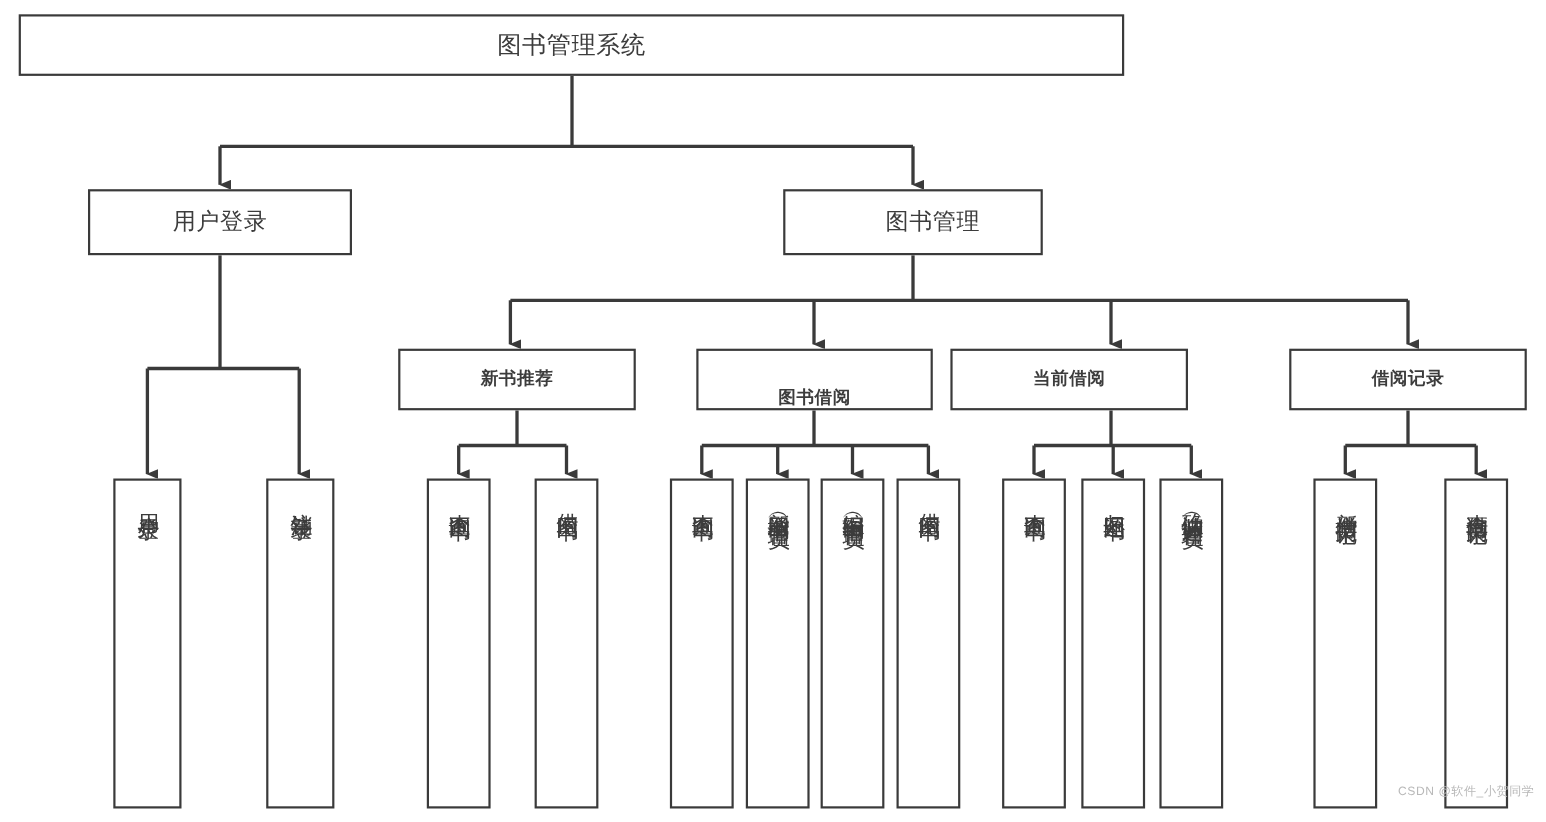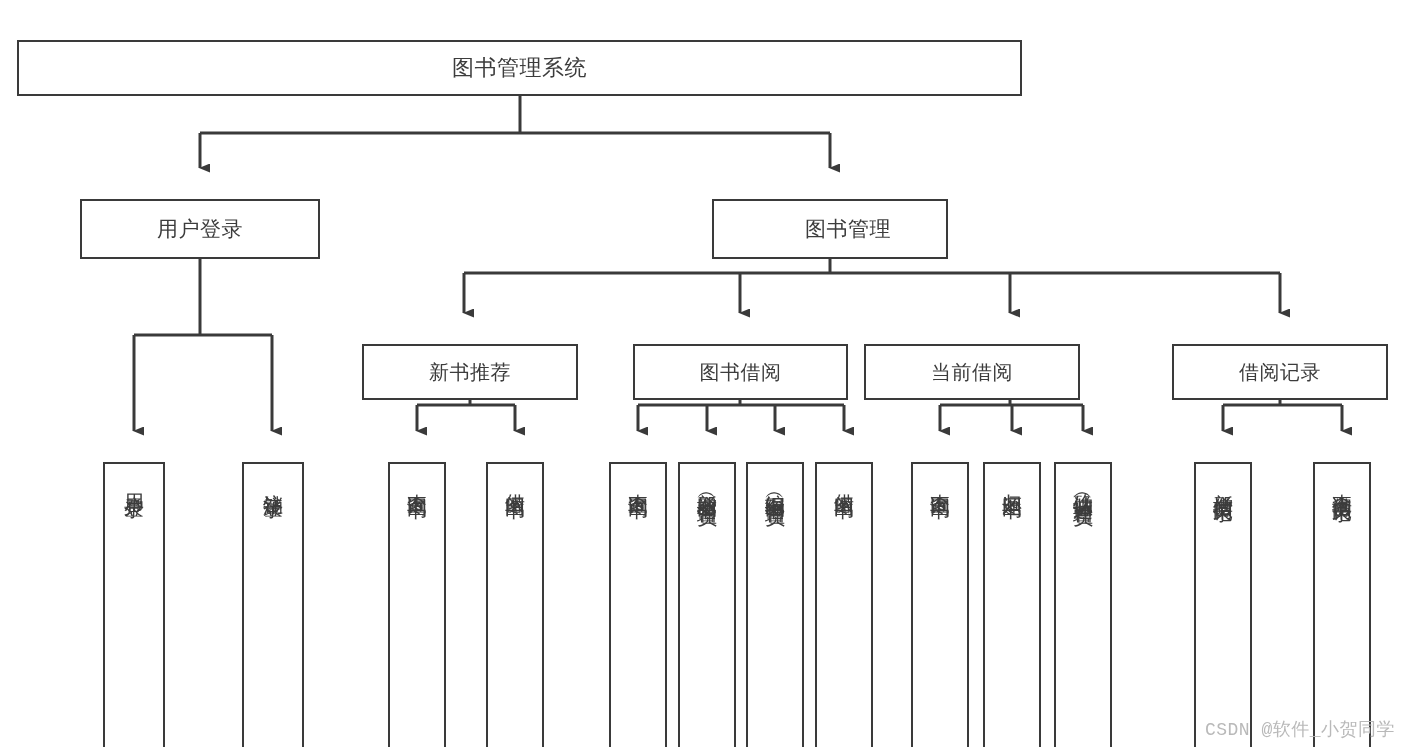--- a/index.html
+++ b/index.html
@@ -29,58 +29,56 @@
   }
   .node {
     position: absolute;
     box-sizing: border-box;
     background: #ffffff;
     border: 2px solid #3a3a3a;
     display: flex;
     align-items: center;
     justify-content: center;
     z-index: 2;
-    margin-top: 27px;
   }
   .node-label {
     font-size: 21px;
     line-height: 1.15;
     color: #3c3c3c;
     letter-spacing: 0.5px;
     white-space: nowrap;
     text-align: center;
   }
   .node-root .node-label { font-size: 22px; }
   .node-l1 .node-label { font-size: 21px; }
-  .node-l2 .node-label { font-size: 20px; }
+  .node-l2 .node-label { font-size: 16px; font-weight: bold; }
 
   .node-leaf {
     align-items: flex-start;
     justify-content: center;
     padding-top: 14px;
   }
   .node-leaf .node-label {
     writing-mode: vertical-rl;
     text-orientation: upright;
     font-size: 20px;
     line-height: 1.25;
     letter-spacing: 2px;
     white-space: normal;
     max-height: 272px;
   }
   .watermark {
     position: absolute;
     right: 10px;
-    bottom: 6px;
-    font-size: 18px;
+    bottom: 20px;
+    font-size: 11px;
     color: #b9b9b9;
     letter-spacing: 0.5px;
     z-index: 5;
     white-space: nowrap;
-    font-family: Liberation Mono, monospace;
   }
 </style>
 </head>
 <body>
 
 <div id="diagram-canvas">
 
   <svg id="edge-layer" viewBox="0 0 1405 747" xmlns="http://www.w3.org/2000/svg">
     <defs>
       <marker id="arrowhead" markerWidth="9" markerHeight="11" refX="4.5" refY="10" orient="auto" markerUnits="userSpaceOnUse">
@@ -140,21 +138,21 @@
   <div class="node node-l1" id="node-l1-0" style="left: 80px; top: 172px; width: 240px; height: 60px;">
     <span class="node-label">用户登录</span>
   </div>
   <div class="node node-l1" id="node-l1-1" style="left: 712px; top: 172px; width: 236px; height: 60px; padding-left: 36px;">
     <span class="node-label">图书管理</span>
   </div>
 
   <div class="node node-l2" id="node-l2-0" style="left: 362px; top: 317px; width: 216px; height: 56px;">
     <span class="node-label">新书推荐</span>
   </div>
-  <div class="node node-l2" id="node-l2-1" style="left: 633px; top: 317px; width: 215px; height: 56px;">
+  <div class="node node-l2" id="node-l2-1" style="left: 633px; top: 317px; width: 215px; height: 56px; align-items: flex-end;">
     <span class="node-label">图书借阅</span>
   </div>
   <div class="node node-l2" id="node-l2-2" style="left: 864px; top: 317px; width: 216px; height: 56px;">
     <span class="node-label">当前借阅</span>
   </div>
   <div class="node node-l2" id="node-l2-3" style="left: 1172px; top: 317px; width: 216px; height: 56px; align-items: center;">
     <span class="node-label">借阅记录</span>
   </div>
 
   <div class="node node-leaf" id="node-leaf-0" style="left: 103px; top: 435px; width: 62px; height: 300px;">

